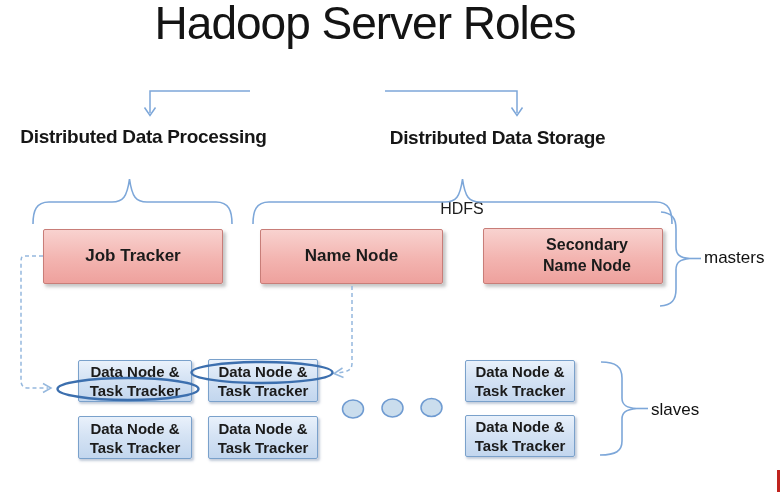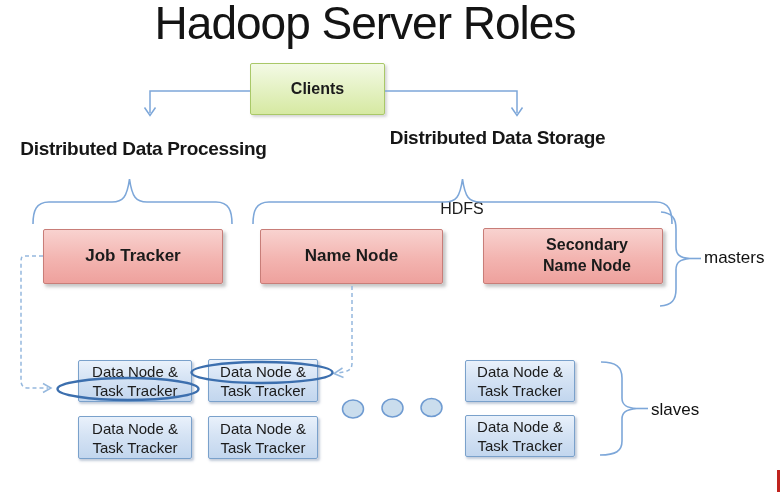--- a/index.html
+++ b/index.html
@@ -30,31 +30,31 @@
     box-shadow:2.5px 3px 3.5px rgba(150,150,150,.55);
     font-size:17px;font-weight:700;
   }
   .m1{left:43px;top:229px;width:180px;height:55px;}
   .m2{left:260px;top:229px;width:183px;height:55px;}
   .m3{left:483px;top:228px;width:180px;height:56px;font-size:16px;line-height:1.3;padding-left:28px;}
   .slave{
     background:linear-gradient(180deg,var(--slave-fill-top) 0%,#d5e3f4 45%,var(--slave-fill-bottom) 100%);
     border:1px solid var(--slave-border);
     box-shadow:1.5px 2px 2.5px rgba(120,140,170,.45);
-    font-size:15px;font-weight:400;line-height:19px;
+    font-size:15px;font-weight:700;line-height:19px;
   }
   .s1{left:78px;top:360px;width:114px;height:42px;}
   .s2{left:208px;top:359px;width:110px;height:43px;}
   .s3{left:465px;top:360px;width:110px;height:42px;}
   .s4{left:78px;top:416px;width:114px;height:43px;}
   .s5{left:208px;top:416px;width:110px;height:43px;}
   .s6{left:465px;top:415px;width:110px;height:42px;}
   .h-main{font-size:19px;font-weight:700;color:#161616;letter-spacing:-.3px;}
   .h-sub{font-size:16px;color:#1d1d1d;}
-  .hp1{left:2px;top:138px;width:283px;}
+  .hp1{left:2px;top:126px;width:283px;}
   .hp2{left:37px;top:151px;width:150px;}
   .hs1{left:370px;top:127px;width:255px;}
   .hs2{left:387px;top:152px;width:150px;margin-top:48px;}
   .grp-label{font-size:17px;color:#111;}
   .masters-label{left:704px;top:248px;width:74px;}
   .slaves-label{left:651px;top:400px;width:70px;}
   .edge-mark{left:777px;top:470px;width:3px;height:22px;background:var(--edge-mark-red);}
   svg.overlay{position:absolute;left:0;top:0;z-index:10;pointer-events:none;}
   .ln{fill:none;stroke:var(--connector-blue);stroke-width:1.5;}
   .brace{fill:none;stroke:var(--connector-blue);stroke-width:1.6;}
@@ -95,23 +95,20 @@
 
     <g>
       <ellipse class="dot" cx="353" cy="409" rx="10.5" ry="9"></ellipse>
       <ellipse class="dot" cx="392.5" cy="408" rx="10.5" ry="9"></ellipse>
       <ellipse class="dot" cx="431.5" cy="407.5" rx="10.5" ry="9"></ellipse>
     </g>
   </svg>
 
   <div class="abs ctr title">Hadoop Server Roles</div>
 
-  <div class="abs node clients">
-    <span>Clients</span>
-  </div>
 
   <div class="abs ctr h-main hp1">Distributed Data Processing</div>
   <div class="abs ctr h-main hs1">Distributed Data Storage</div>
   <div class="abs ctr h-sub hs2">HDFS</div>
 
   <div class="abs node master m1">
     <span>Job Tracker</span>
   </div>
   <div class="abs node master m2">
     <span>Name Node</span>

